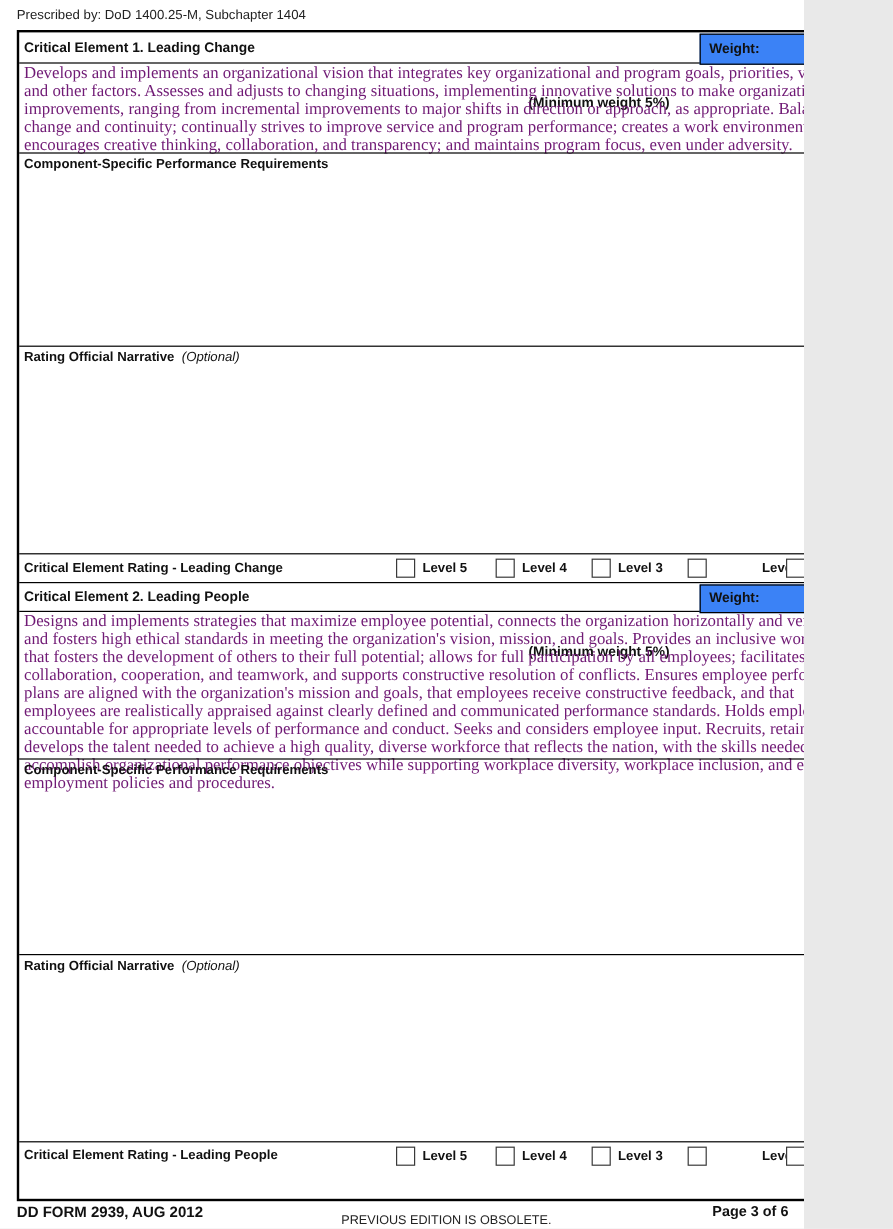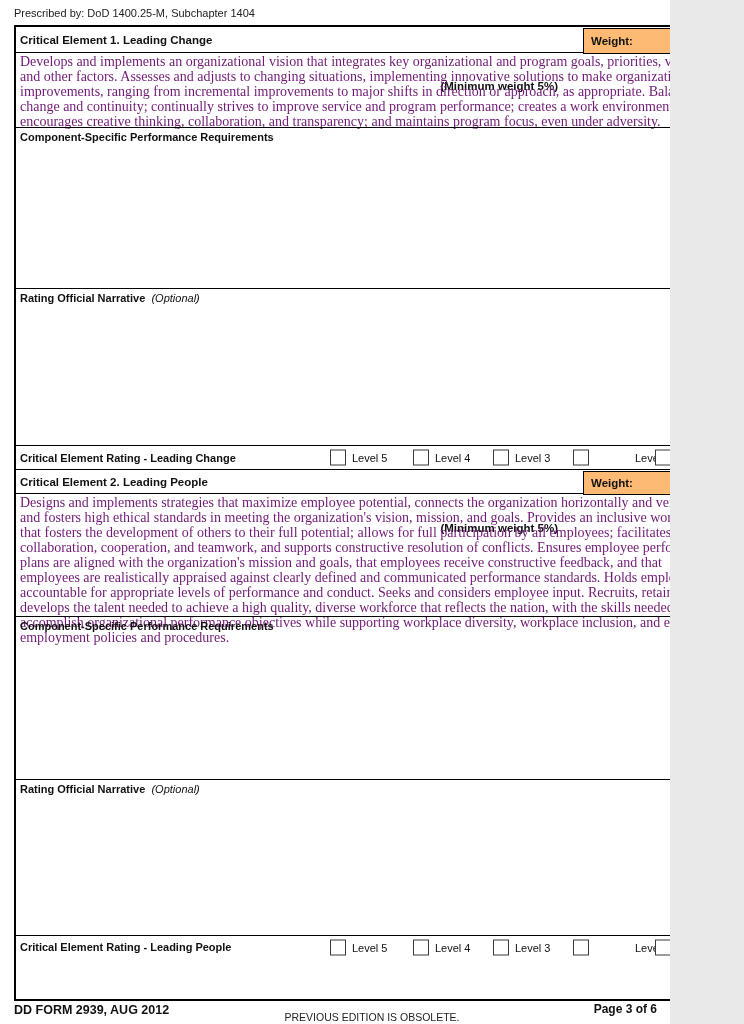--- a/index.html
+++ b/index.html
@@ -18,59 +18,59 @@
   .row { position:relative; width:713px; border-top:1px solid #000; }
   .row:first-child { border-top:none; }
 
   
   .r-name  { height:31px; display:flex; }
   .r-cehead  { height:25px; }
   .r-cehead2 { height:24px; }
   .r-desc1 { height:75px;  }
   .r-comp1 { height:161px; }
   .r-narr1 { height:157px; }
-  .r-rate1 { height:24px;  }
+  .r-rate1 { height:24px;margin-top:16px;  }
   .r-desc2 { height:123px; }
   .r-comp2 { height:163px; }
   .r-narr2 { height:156px; }
   .r-rate2 { height:23px;  }
 
   
   .cell-exec { width:524px; border-right:1px solid #000; position:relative; }
   .cell-rp   { flex:1; position:relative; }
   .cell-label { position:absolute; left:4px; top:2px; font-size:10.5px; font-weight:bold; letter-spacing:0.1px; }
   .name-field { position:absolute; left:0; right:0; top:15px; bottom:0; }
 
   
   .ce-title { position:absolute; left:4px; top:50%; transform:translateY(-50%); font-size:11.5px; font-weight:bold; }
   .min-weight { position:absolute; right:171px; top:50%; transform:translateY(-50%); font-size:11.5px; font-weight:bold;margin-top:46px; }
   .weight-box {
     position:absolute; left:567px; right:0; top:1px; bottom:-2px;
-    border:1px solid #000; background:#fdba74; z-index:2;
+    border:1px solid #000; background:#3b82f6; z-index:2;
   }
   .weight-label { position:absolute; left:7px; top:50%; transform:translateY(-50%); font-size:11.5px; font-weight:bold; }
   .weight-field { position:absolute; left:57px; top:2px; bottom:2px; width:38px; }
   .pct { position:absolute; left:100px; top:50%; transform:translateY(-50%); font-family:"Liberation Serif", serif; font-size:12.5px; color:#333; }
 
   
   .desc {
     padding:1px 4px 0 4px; font-family:"Liberation Serif", serif;
     font-size:14px; line-height:15px; color:#701a75; text-align:left;
   }
 
   
   .area-label { position:absolute; left:4px; top:3px; font-size:11px; font-weight:bold; }
   .area-label .opt { font-weight:normal; font-style:italic; }
   .area-field { position:absolute; left:0; right:0; top:18px; bottom:0; }
 
   
   .rate-label { position:absolute; left:4px; top:50%; transform:translateY(-50%); font-size:11px; font-weight:bold; }
   .cbg { position:absolute; top:50%; transform:translateY(-50%); height:17px; display:flex; align-items:center; }
   .cb  { display:inline-block; width:16px; height:16px; border:1.5px solid #3a3a3a; background:#fff; }
-  .cbl { margin-left:6px; font-size:11px; font-weight:normal; white-space:nowrap; }
+  .cbl { margin-left:6px; font-size:11px; font-weight:bold; white-space:nowrap; }
   .p1 { left:314px; } .p2 { left:397px; } .p3 { left:477px; } .p4 { left:557px;gap:40px; } .p5 { left:639px; }
 
   
   .footer-form { position:absolute; left:14px; top:1003px; font-size:12.5px; font-weight:bold; }
   .footer-edition { position:absolute; left:0; width:744px; top:1011px; text-align:center; font-size:10.5px; color:#222; }
   .footer-page { position:absolute; right:13px; top:1002px; font-size:12px; font-weight:bold; }
 </style>
 </head>
 <body>
 

